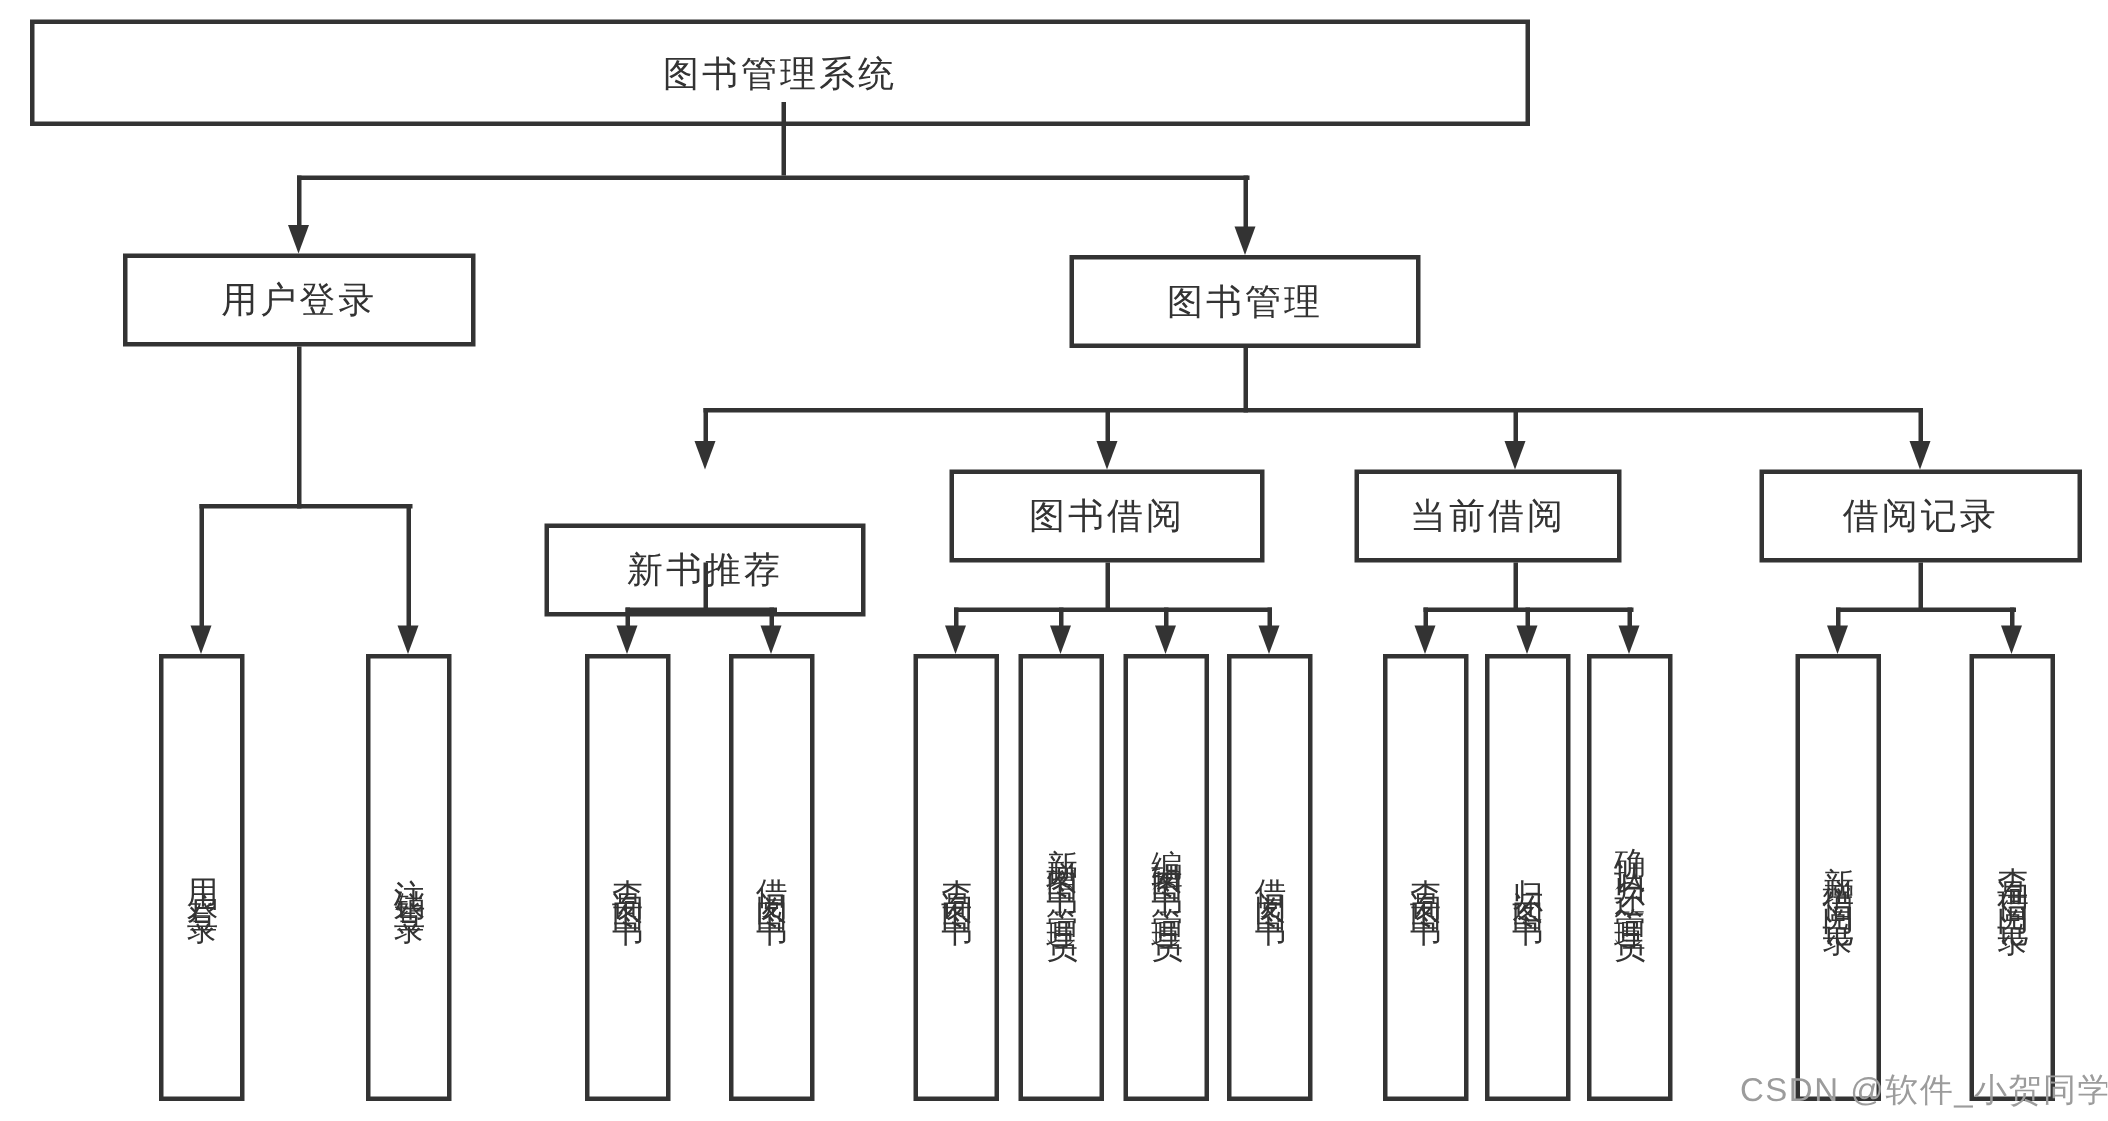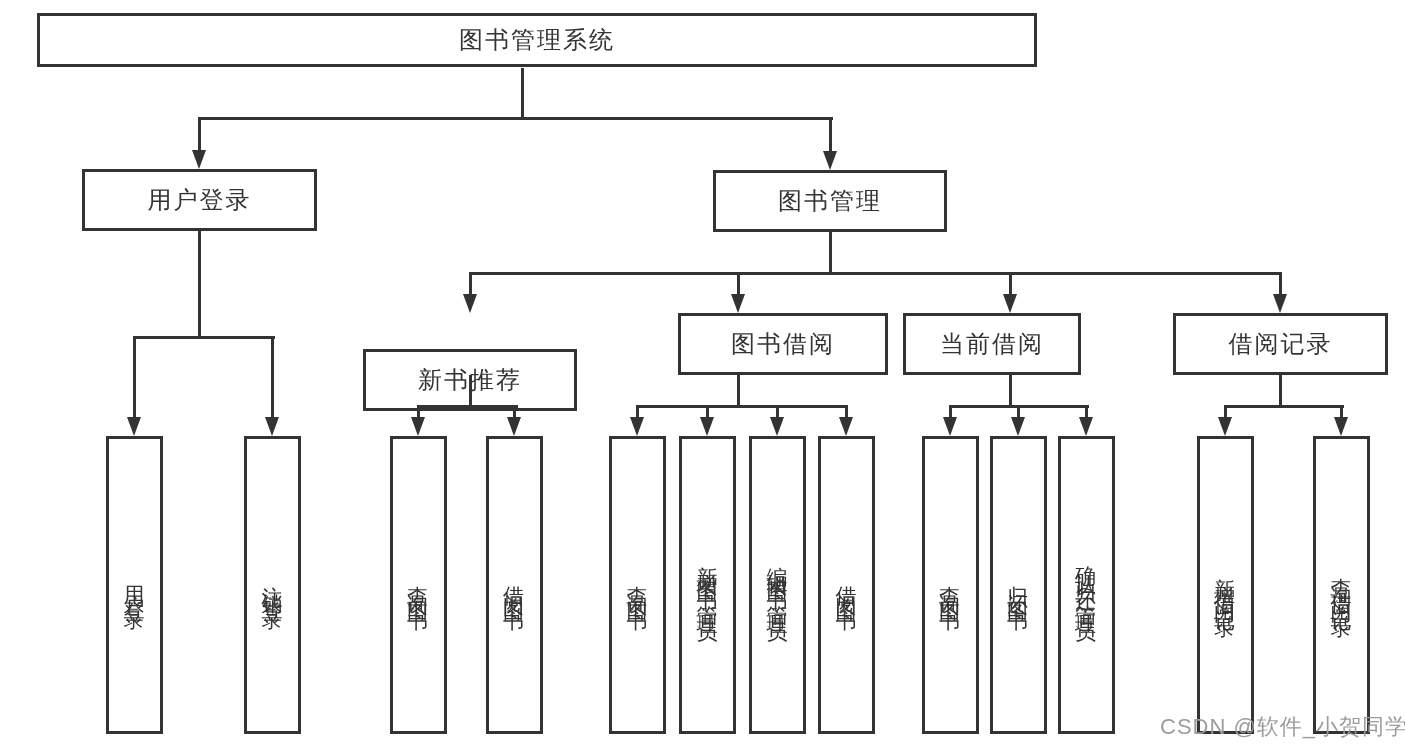--- a/index.html
+++ b/index.html
@@ -58,35 +58,35 @@
     letter-spacing:1px;
     z-index:5;
     white-space:nowrap;
   }
 </style>
 </head>
 <body>
 
 <div class="canvas">
 
-  <div class="box" style="left:37px;top:13px;width:1000px;height:54px;">
+  <div class="box" style="left:20px;top:13px;width:1000px;height:71px;">
     <span>图书管理系统</span>
   </div>
 
   <div class="box" style="left:82px;top:169px;width:235px;height:62px;">
     <span>用户登录</span>
   </div>
   <div class="box" style="left:713px;top:170px;width:234px;height:62px;">
     <span>图书管理</span>
   </div>
 
   <div class="box" style="left:363px;top:313px;width:214px;height:62px;margin-top:36px;">
     <span>新书推荐</span>
   </div>
-  <div class="box" style="left:633px;top:313px;width:210px;height:62px;margin-left:45px;">
+  <div class="box" style="left:633px;top:313px;width:210px;height:62px;">
     <span>图书借阅</span>
   </div>
   <div class="box" style="left:903px;top:313px;width:178px;height:62px;">
     <span>当前借阅</span>
   </div>
   <div class="box" style="left:1173px;top:313px;width:215px;height:62px;">
     <span>借阅记录</span>
   </div>
 
   <div class="vbox" style="left:106px;">

